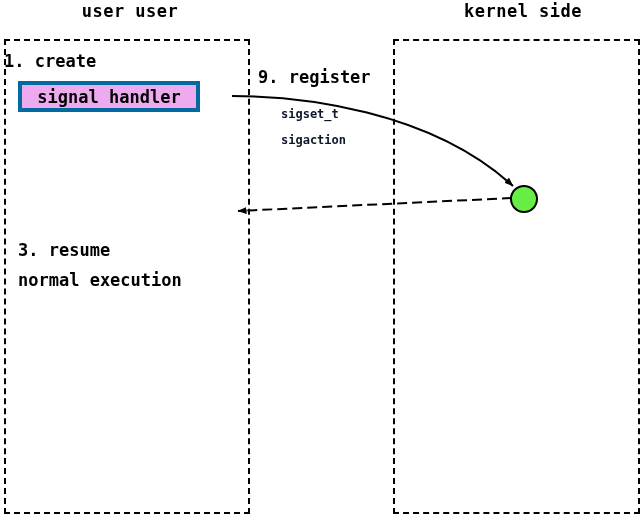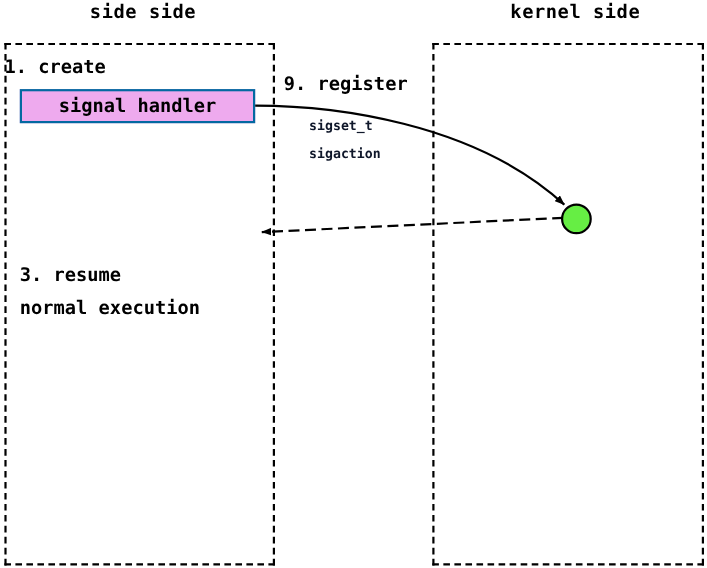--- a/index.html
+++ b/index.html
@@ -47,25 +47,25 @@
     line-height: 30px;
   }
   #step1 { left: 4px;  top: 46px; }
   #step2 { left: 258px; top: 62px; }
   #step3 { left: 18px;  top: 187px; margin-top: 48px; }
 
   #handler-box {
     position: absolute;
     left: 18px;
     top: 81px;
-    width: 214px;
+    width: 182px;
     height: 31px;
     box-sizing: border-box;
     background: #eeaaee;
-    border: 2px solid #0369a1;
+    border: 4px solid #0369a1;
     display: flex;
     align-items: center;
     justify-content: center;
   }
   #handler-box .label {
     font-family: "DejaVu Sans Mono", monospace;
     font-size: 17px;
     font-weight: bold;
     color: #000000;
     white-space: nowrap;
@@ -90,21 +90,21 @@
     width: 643px;
     height: 516px;
     pointer-events: none;
   }
 </style>
 </head>
 <body>
 
 <div id="canvas">
 
-  <div class="col-title" id="title-user">side side</div>
+  <div class="col-title" id="title-user">user user</div>
 
   <div class="col-title" id="title-kernel">kernel side</div>
 
   <div class="side-box" id="user-box"></div>
 
   <div class="side-box" id="kernel-box"></div>
 
   <div class="step-label" id="step1">1. create</div>
 
   <div id="handler-box">

